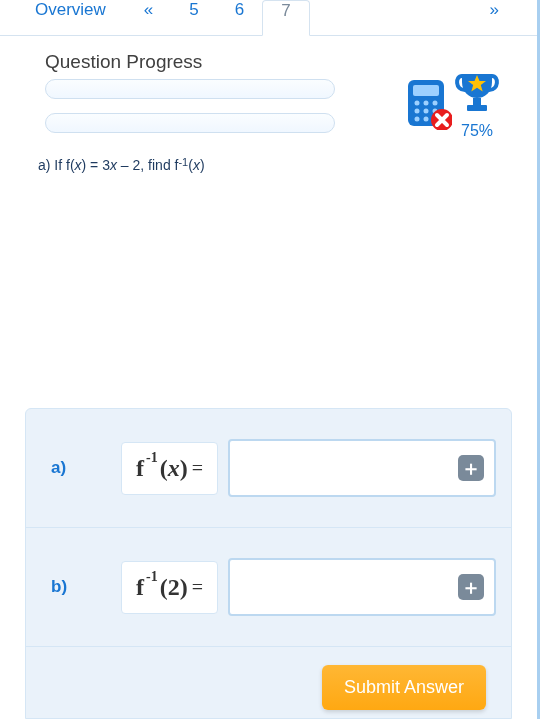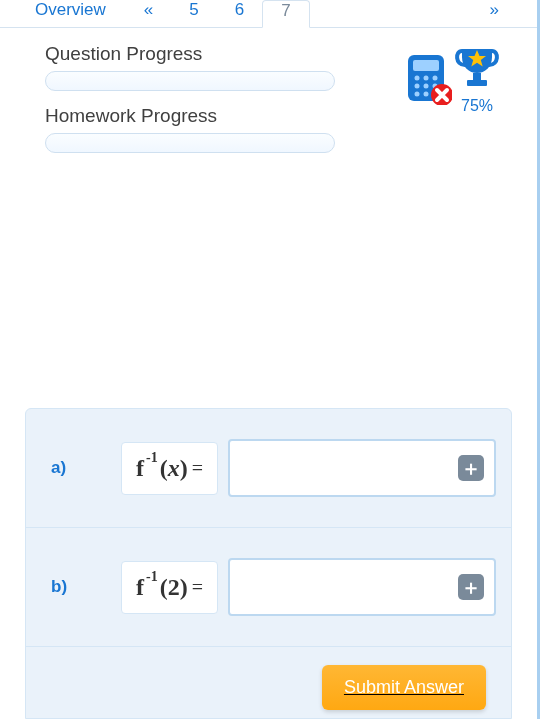--- a/index.html
+++ b/index.html
@@ -10,21 +10,21 @@
     height: 719px;
     overflow: hidden;
     border-right: 3px solid #a8cff0;
     position: relative;
   }
   .tabs {
     display: flex;
     border-bottom: 1px solid #d5e3f0;
     padding: 0 20px 0 25px;
     align-items: stretch;
-    height: 28px;
+    height: 36px;
   }
   .tabs .tab {
     color: #1976d2;
     font-size: 17px;
     padding: 0 18px;
     display: flex;
     align-items: flex-start;
     cursor: pointer;
   }
   .tabs .overview { padding-left: 10px; padding-right: 20px; }
@@ -48,21 +48,21 @@
     width: 290px;
     height: 20px;
     border: 1px solid #cfe0f0;
     border-radius: 10px;
     background: linear-gradient(#fafdff,#f0f7ff);
     margin-bottom: 14px;
   }
   .icons-right {
     position: absolute;
     right: 35px;
-    top: 15px;
+    top: 32px;
     display: flex;
     gap: 0;
     align-items: center;
   }
   .calc { position: relative; width: 46px; height: 52px; }
   .trophy-wrap { text-align: center; }
   .pct { color: #1976d2; font-size: 16px; margin-top: 4px; text-align:center;}
   .question-text {
     padding: 0 25px 0 38px;
     color: #1e3a5f;
@@ -124,21 +124,20 @@
     background: #7a8a9a;
     border-radius: 5px;
     display:flex; align-items:center; justify-content:center;
     color:#fff; font-weight:bold; font-size:20px;
     cursor:pointer;
   }
   .submit-row {
     display:flex;
     justify-content: flex-end;
     padding: 18px 25px 8px;
-    text-decoration: underline;
   }
   .submit-btn {
     background: linear-gradient(#ffb734,#ffa812);
     color: #fff;
     font-size: 18px;
     padding: 12px 22px;
     border-radius: 6px;
     border:none;
     cursor:pointer;
     box-shadow: 0 2px 4px rgba(0,0,0,.15);
@@ -153,21 +152,20 @@
   <div class="tab">5</div>
   <div class="tab">6</div>
   <div class="tab active">7</div>
   <div style="flex:1"></div>
   <div class="tab">»</div>
 </div>
 
 <div class="progress-area">
   <div class="prog-label">Question Progress</div>
   <div class="prog-bar"></div>
-  <div class="prog-label">Homework Progress</div>
   <div class="prog-bar"></div>
 
   <div class="icons-right">
     <div class="calc">
       <svg width="46" height="52" viewBox="0 0 46 52">
         <rect x="2" y="2" width="36" height="46" rx="6" fill="#1976d2"></rect>
         <rect x="7" y="7" width="26" height="11" rx="2" fill="#9dd0ff"></rect>
         <circle cx="11" cy="25" r="2.5" fill="#9dd0ff"></circle>
           <circle cx="20" cy="25" r="2.5" fill="#9dd0ff"></circle>
           <circle cx="29" cy="25" r="2.5" fill="#9dd0ff"></circle>
@@ -189,20 +187,23 @@
         <rect x="21" y="30" width="8" height="7" fill="#1976d2"></rect>
         <rect x="15" y="37" width="20" height="6" rx="1" fill="#1976d2"></rect>
         <polygon points="25,7 27.5,13 34,13 28.8,17 30.7,23.5 25,19.7 19.3,23.5 21.2,17 16,13 22.5,13" fill="#ffc107"></polygon>
       </svg>
       <div class="pct">75%</div>
     </div>
   </div>
 </div>
 
 <div class="question-text">
+  <div class="qline">
+    <span>a)  If f(</span><i>x</i><span>) = 3</span><i>x</i><span> – 2, find f</span><span class="sup">-1</span><span>(</span><i>x</i><span>)</span>
+  </div>
 </div>
 
 <div class="answer-panel">
   <div class="ans-row">
     <div class="ans-label">a)</div>
     <div class="math-box">
       <span>f</span>
         <span class="inv">-1</span>
         <span>(</span>
         <span class="var">x</span>

